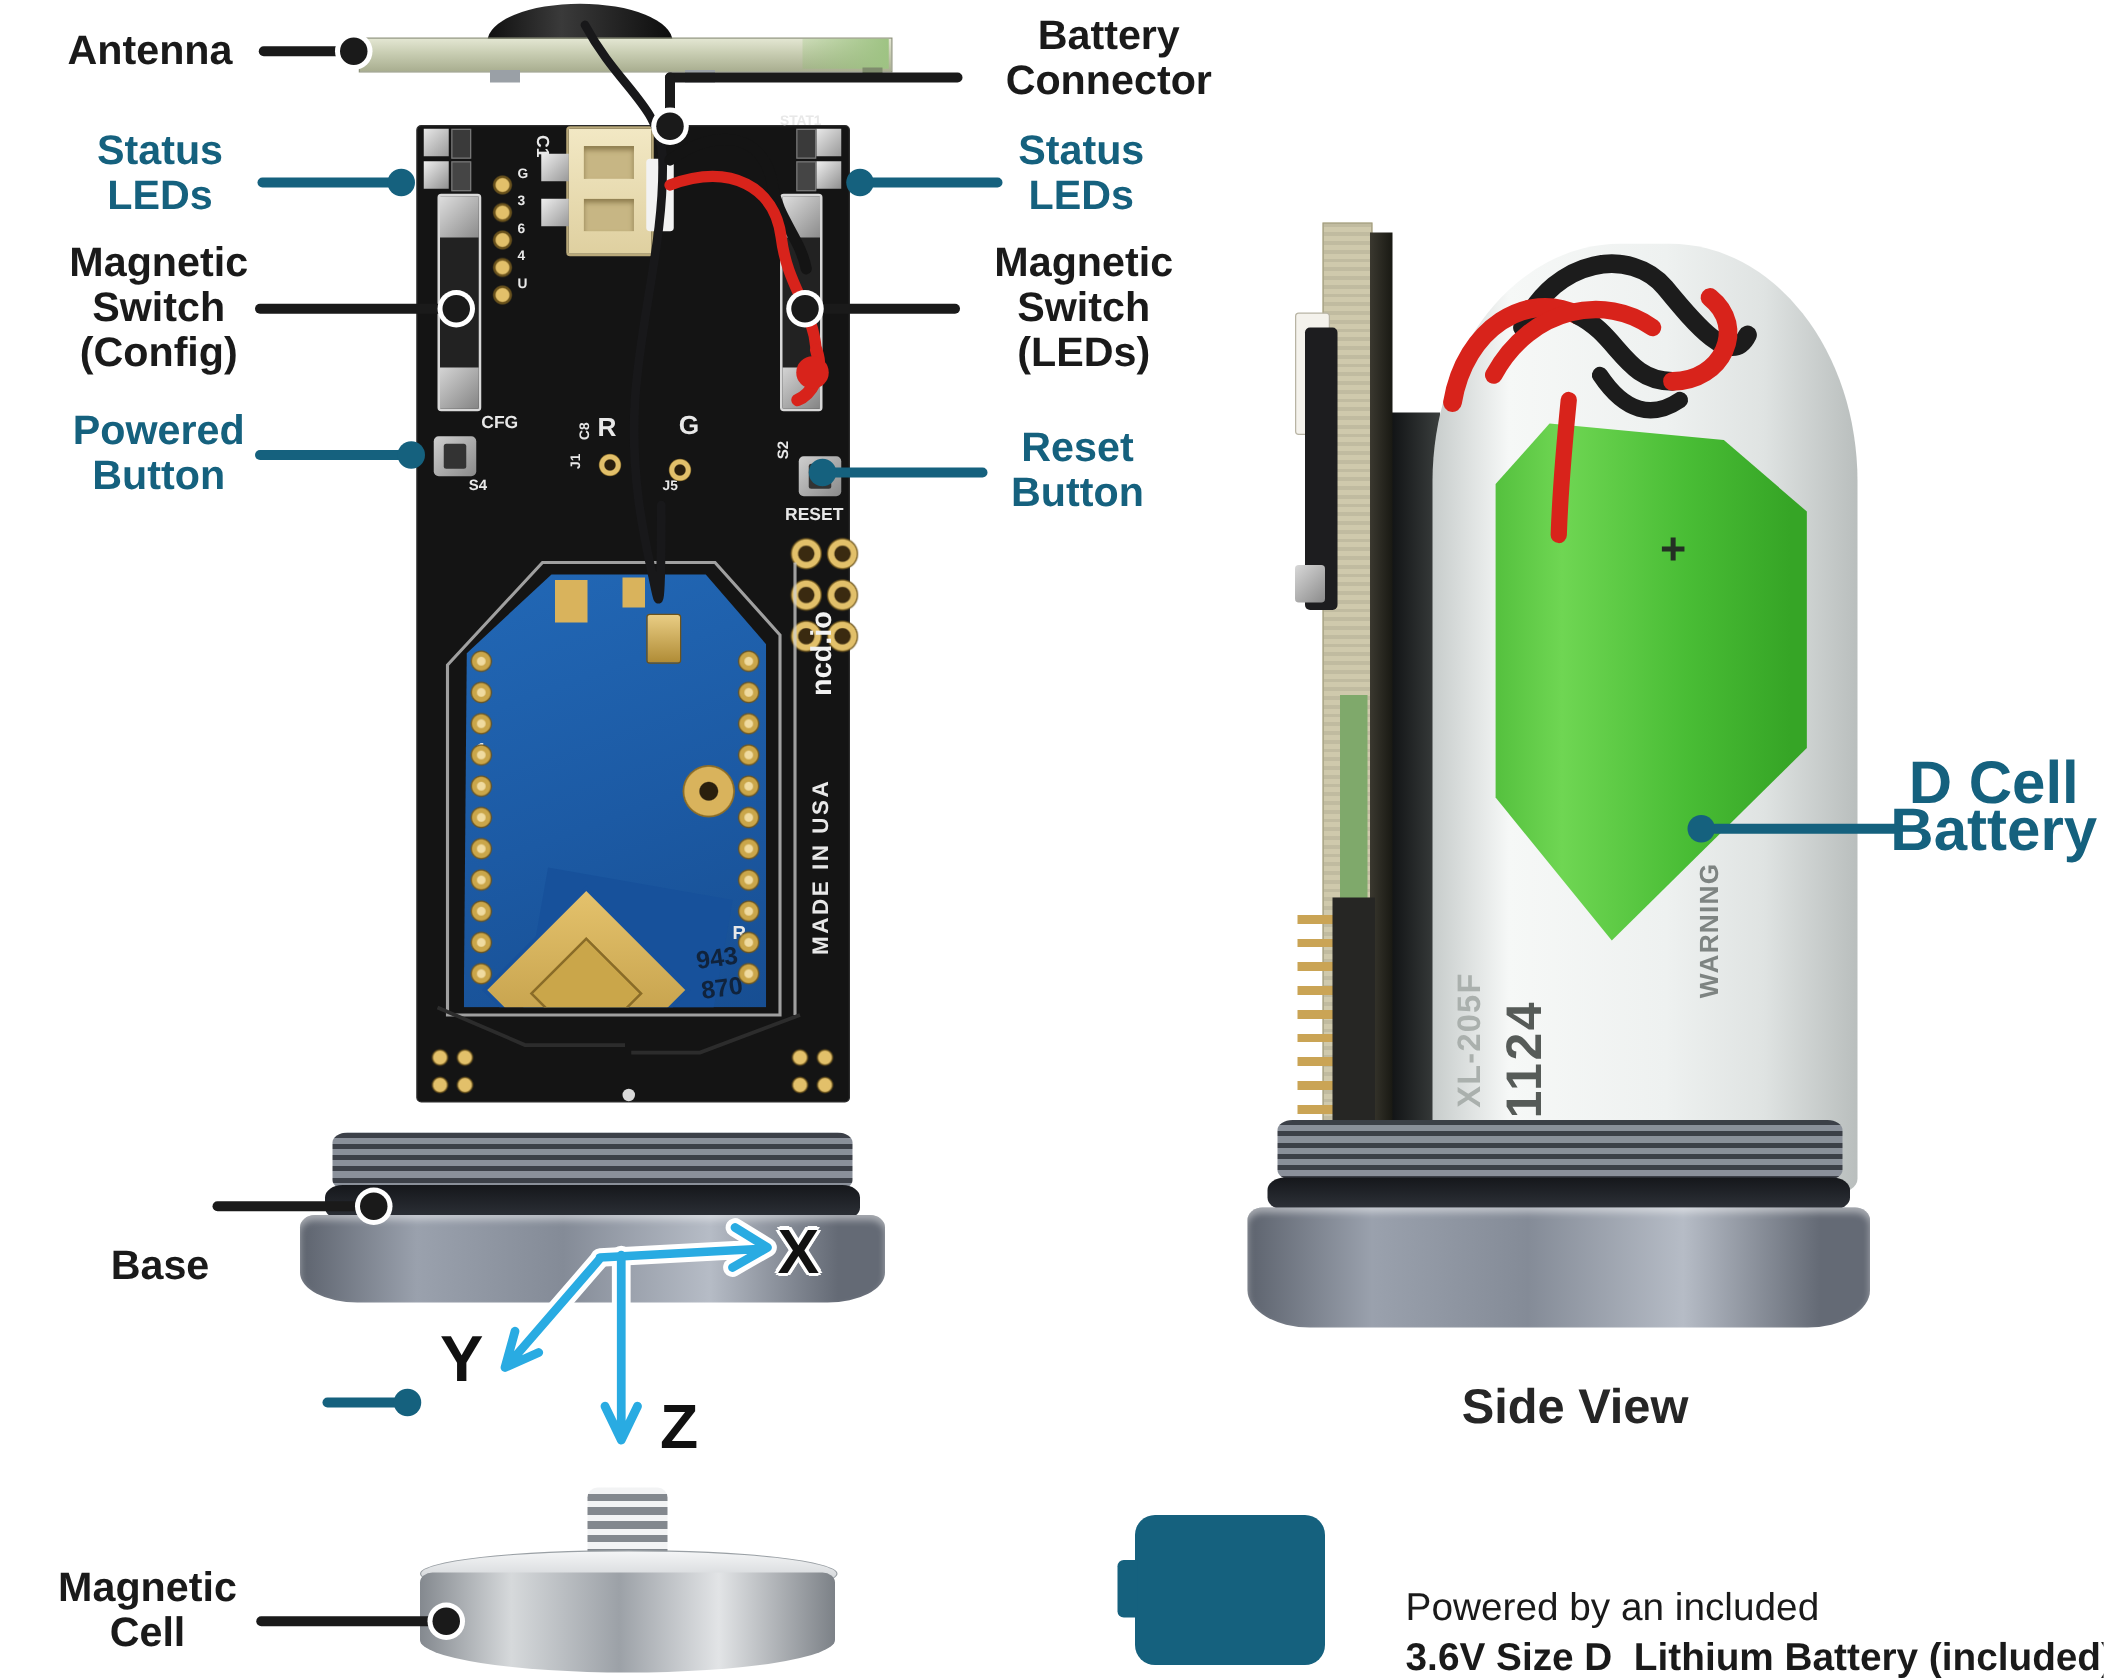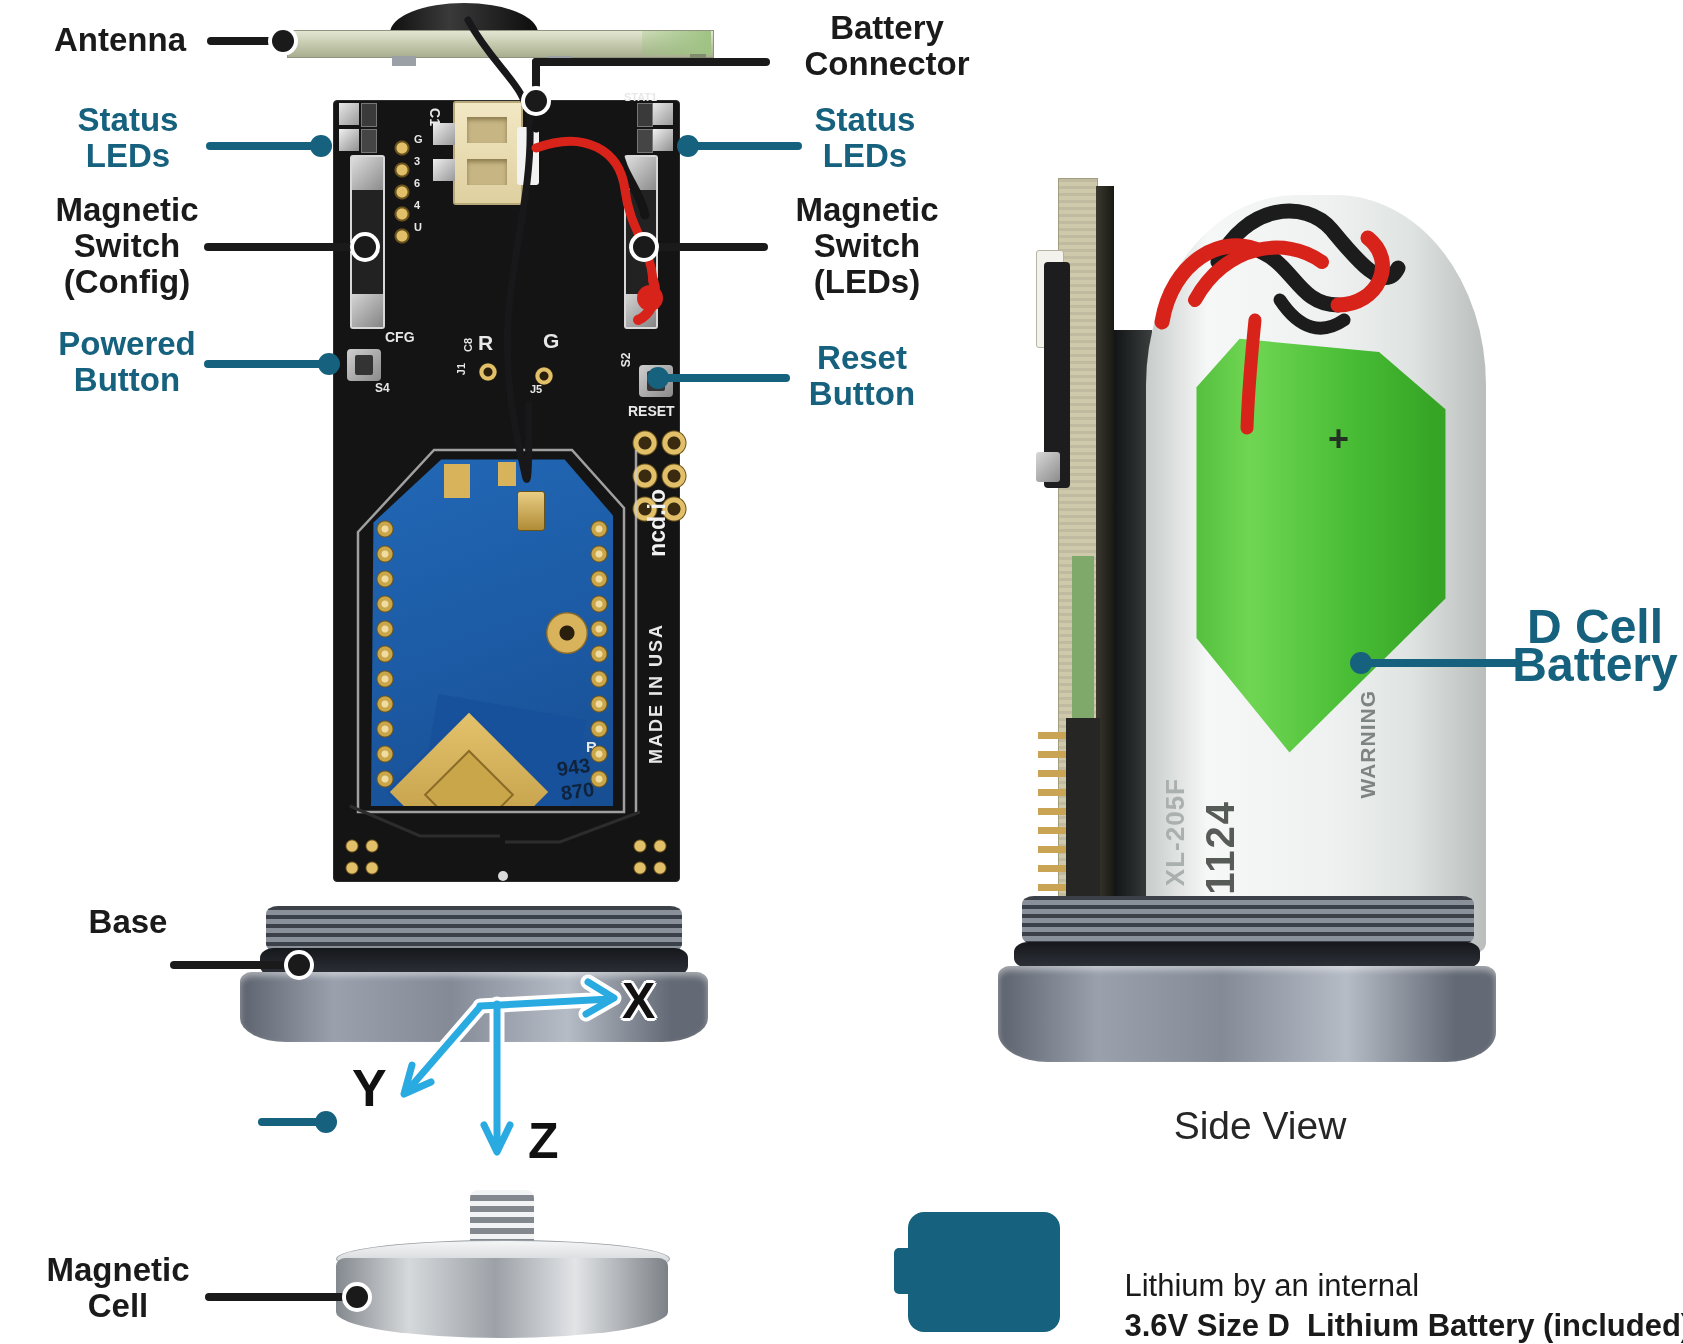--- a/index.html
+++ b/index.html
@@ -272,47 +272,47 @@
   <div class="cl clt" style="left:204px;top:360px;width:120px"></div>
   <div class="dot dott" style="left:318px;top:353px"></div>
 
   <div class="lbl teal" style="left:862px;top:340px">
     <div>Reset</div>
     <div>Button</div>
   </div>
   <div class="cl clt" style="left:664px;top:374px;width:126px"></div>
   <div class="dot dott" style="left:647px;top:367px"></div>
 
-  <div class="lbl" style="left:128px;top:904px"><span>Base</span></div>
+  <div class="lbl" style="left:128px;top:994px"><span>Base</span></div>
   <div class="cl" style="left:170px;top:961px;width:128px"></div>
   <div class="dot ring" style="left:288px;top:954px"></div>
 
   <div class="cl clt" style="left:258px;top:1118px;width:72px"></div>
   <div class="dot dott" style="left:315px;top:1111px"></div>
 
   <div class="lbl" style="left:118px;top:1252px">
     <div>Magnetic</div>
     <div>Cell</div>
   </div>
   <div class="cl" style="left:205px;top:1293px;width:150px"></div>
   <div class="dot ring" style="left:346px;top:1286px"></div>
 
   <div class="lbl teal" style="left:1595px;top:608px;font-size:48px;line-height:38px">
     <div>D Cell</div>
     <div>Battery</div>
   </div>
   <div class="cl clt" style="left:1368px;top:659px;width:152px"></div>
   <div class="dot dott" style="left:1350px;top:652px"></div>
 
-  <div class="ab" style="left:1100px;top:1104px;width:320px;text-align:center;font-size:39px;font-weight:normal;color:#262626">
+  <div class="ab" style="left:1100px;top:1104px;width:320px;text-align:center;font-size:39px;font-weight:bold;color:#262626">
     <span>Side View</span>
   </div>
 
   <div class="ab" style="left:908px;top:1212px;width:152px;height:120px;background:#15617E;border-radius:16px"></div>
   <div class="ab" style="left:894px;top:1248px;width:16px;height:46px;background:#15617E;border-radius:5px 0 0 5px"></div>
   <div class="ab" style="left:1090px;top:1232px;font-size:31px;color:#1A1A1A;white-space:pre">
-    <span>Lithium by an internal</span>
+    <span>Powered by an included</span>
   </div>
   <div class="ab" style="left:1090px;top:1272px;font-size:31px;font-weight:bold;color:#1A1A1A;white-space:pre">
     <span>3.6V Size D  Lithium Battery (included)</span>
   </div>
 
 </div>
 
 </body></html>

